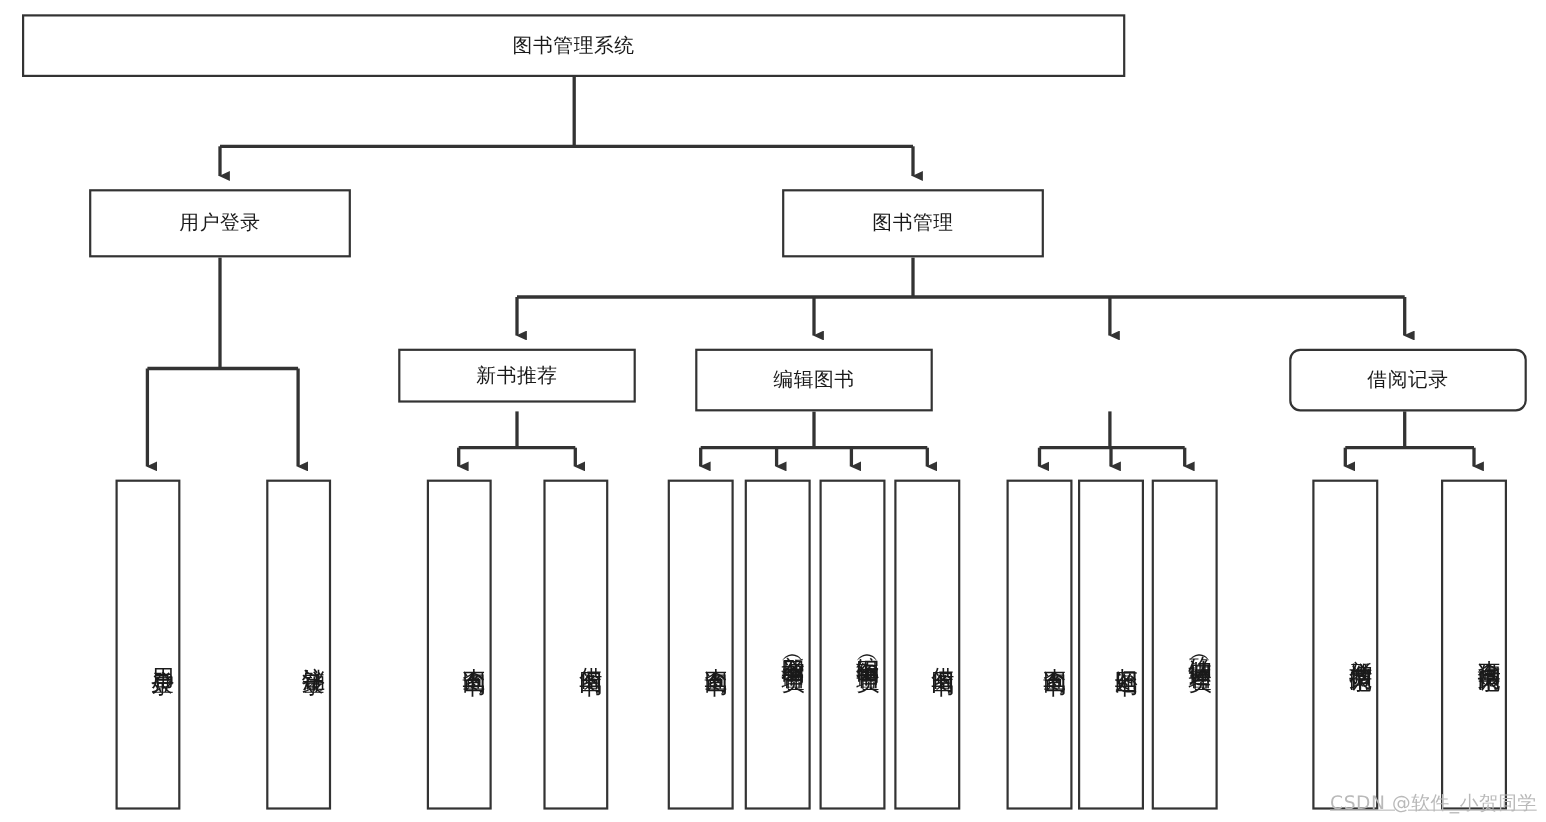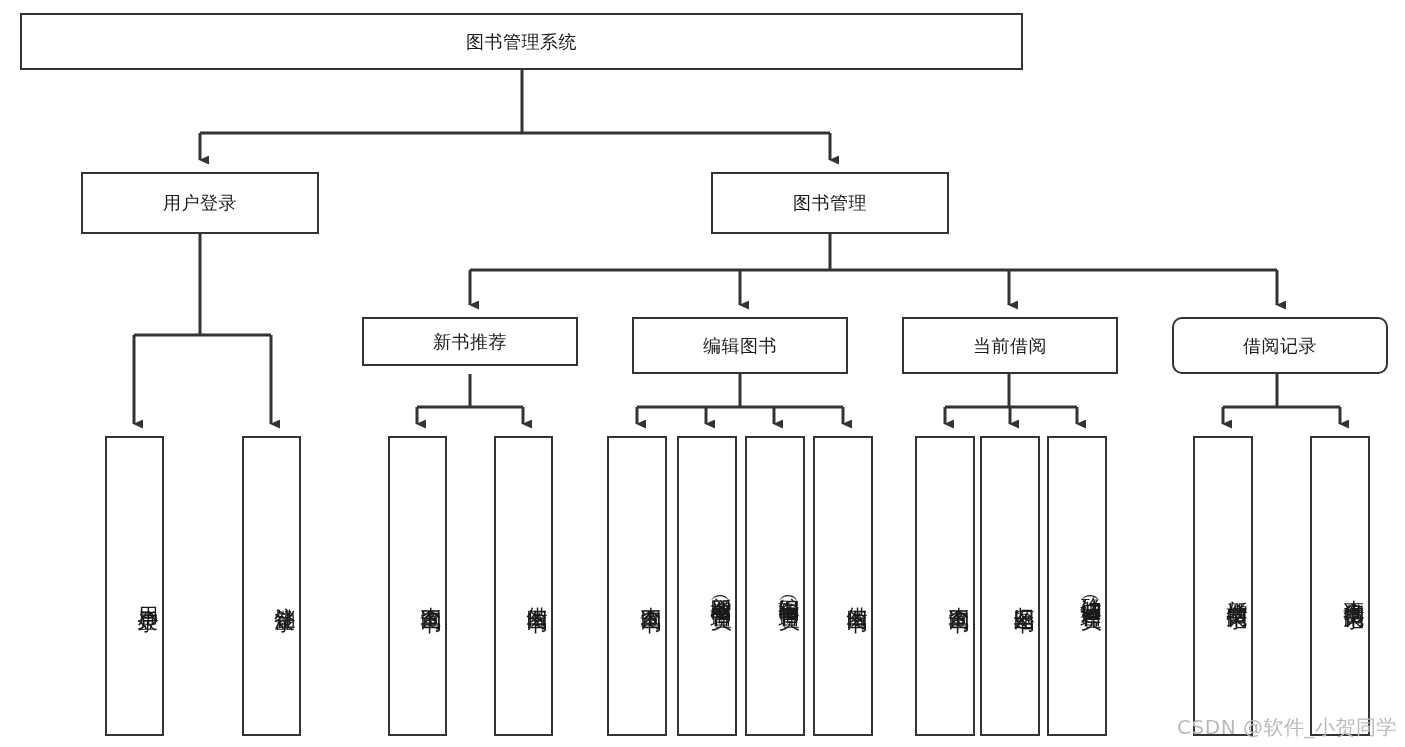--- a/index.html
+++ b/index.html
@@ -51,24 +51,25 @@
     padding-top: 16px;
     letter-spacing: 2px;
   }
   .node.vert.tall-text {
     padding-top: 6px;
   }
   #watermark {
     position: absolute;
     right: 8px;
     bottom: 6px;
-    font-size: 20px;
+    font-size: 17px;
     color: #b9b9b9;
     white-space: nowrap;
     letter-spacing: 0.5px;
+    text-decoration: underline;
   }
 </style>
 </head>
 <body>
 
 <div id="diagram-root">
 
   <svg class="connectors" viewBox="0 0 1405 747">
     <defs>
       <marker id="arrowhead" markerWidth="9" markerHeight="10" refX="4.5" refY="9" orient="auto" markerUnits="userSpaceOnUse">
@@ -119,21 +120,20 @@
     </g>
   </svg>
 
   <div class="node horiz" style="left:20px; top:13px; width:1003px; height:57px;">图书管理系统</div>
 
   <div class="node horiz" style="left:81px; top:172px; width:238px; height:62px;">用户登录</div>
   <div class="node horiz" style="left:711px; top:172px; width:238px; height:62px;">图书管理</div>
 
   <div class="node horiz" style="left:362px; top:317px; width:216px; height:49px;">新书推荐</div>
   <div class="node horiz" style="left:632px; top:317px; width:216px; height:57px;">编辑图书</div>
-  <div class="node horiz" style="left:902px; top:317px; width:216px; height:57px;">当前借阅</div>
   <div class="node horiz" style="left:1172px; top:317px; width:216px; height:57px;border-radius:10px;">借阅记录</div>
 
   <div class="node vert" style="left:105px; top:436px; width:59px; height:300px;">用户登录</div>
   <div class="node vert" style="left:242px; top:436px; width:59px; height:300px;">注销登录</div>
 
   <div class="node vert" style="left:388px; top:436px; width:59px; height:300px;">查询图书</div>
   <div class="node vert" style="left:494px; top:436px; width:59px; height:300px;">借阅图书</div>
 
   <div class="node vert" style="left:607px; top:436px; width:60px; height:300px;">查询图书</div>
   <div class="node vert tall-text" style="left:677px; top:436px; width:60px; height:300px;">新增图书（管理员）</div>

